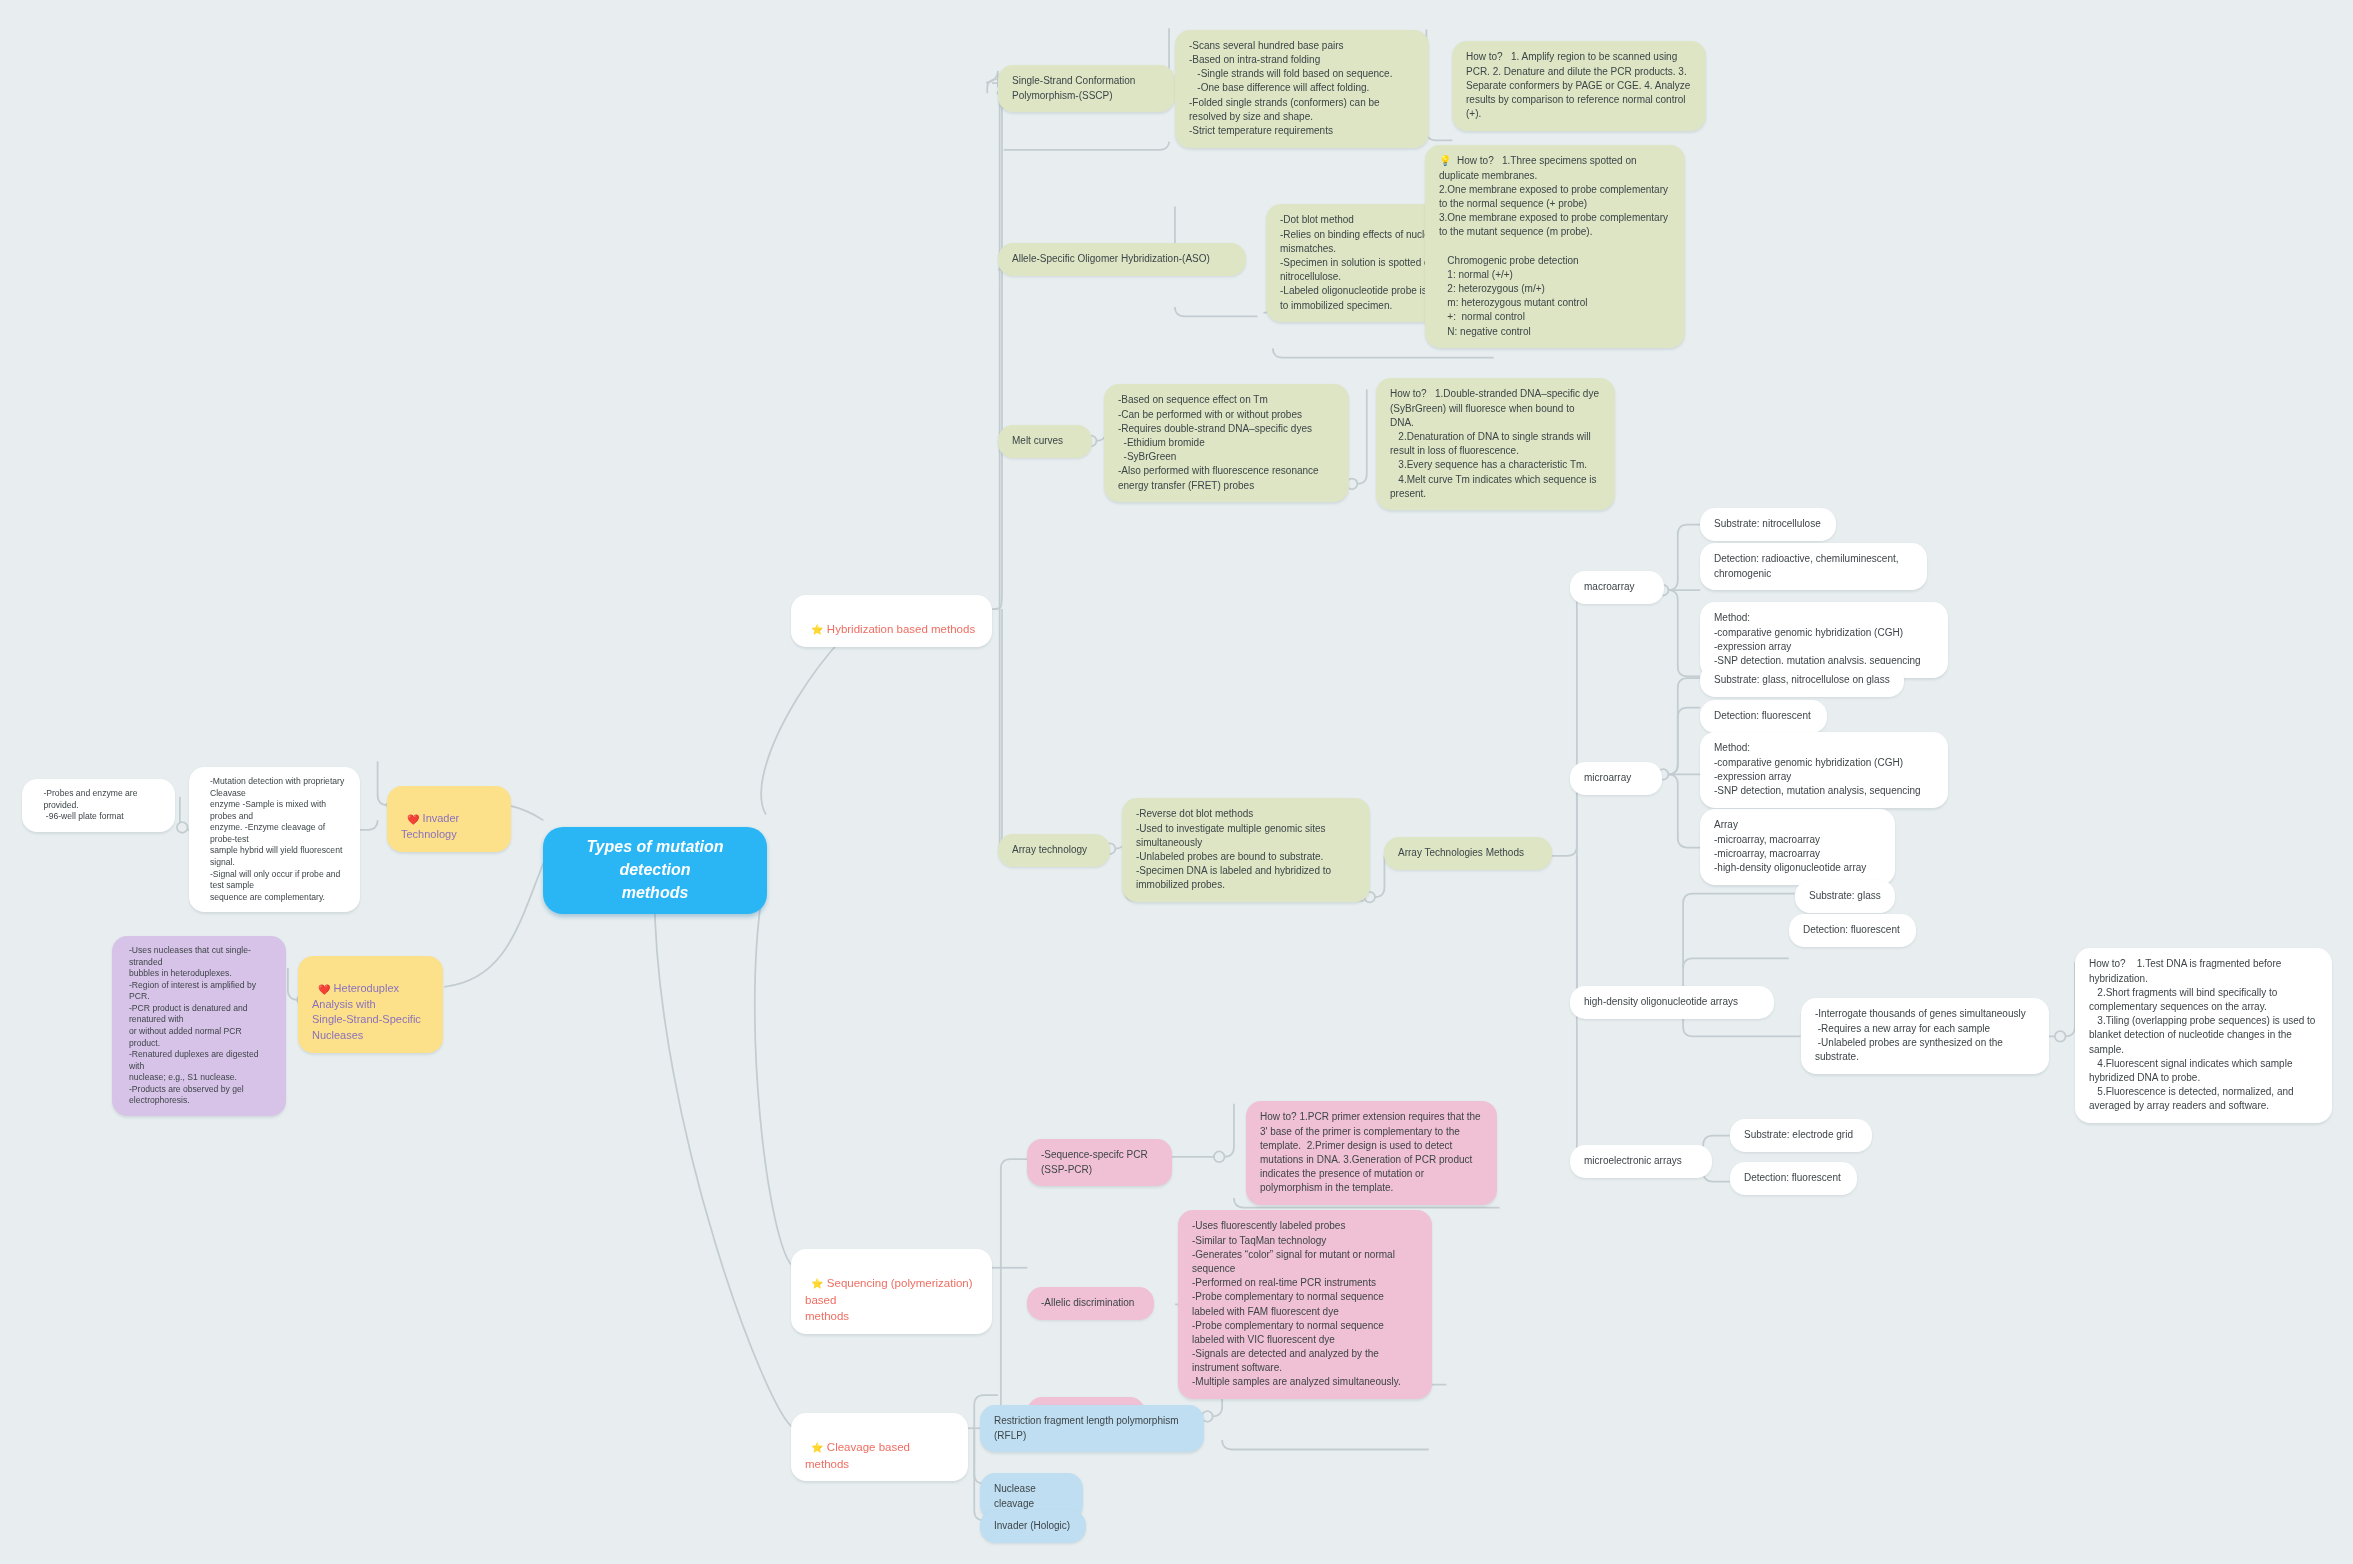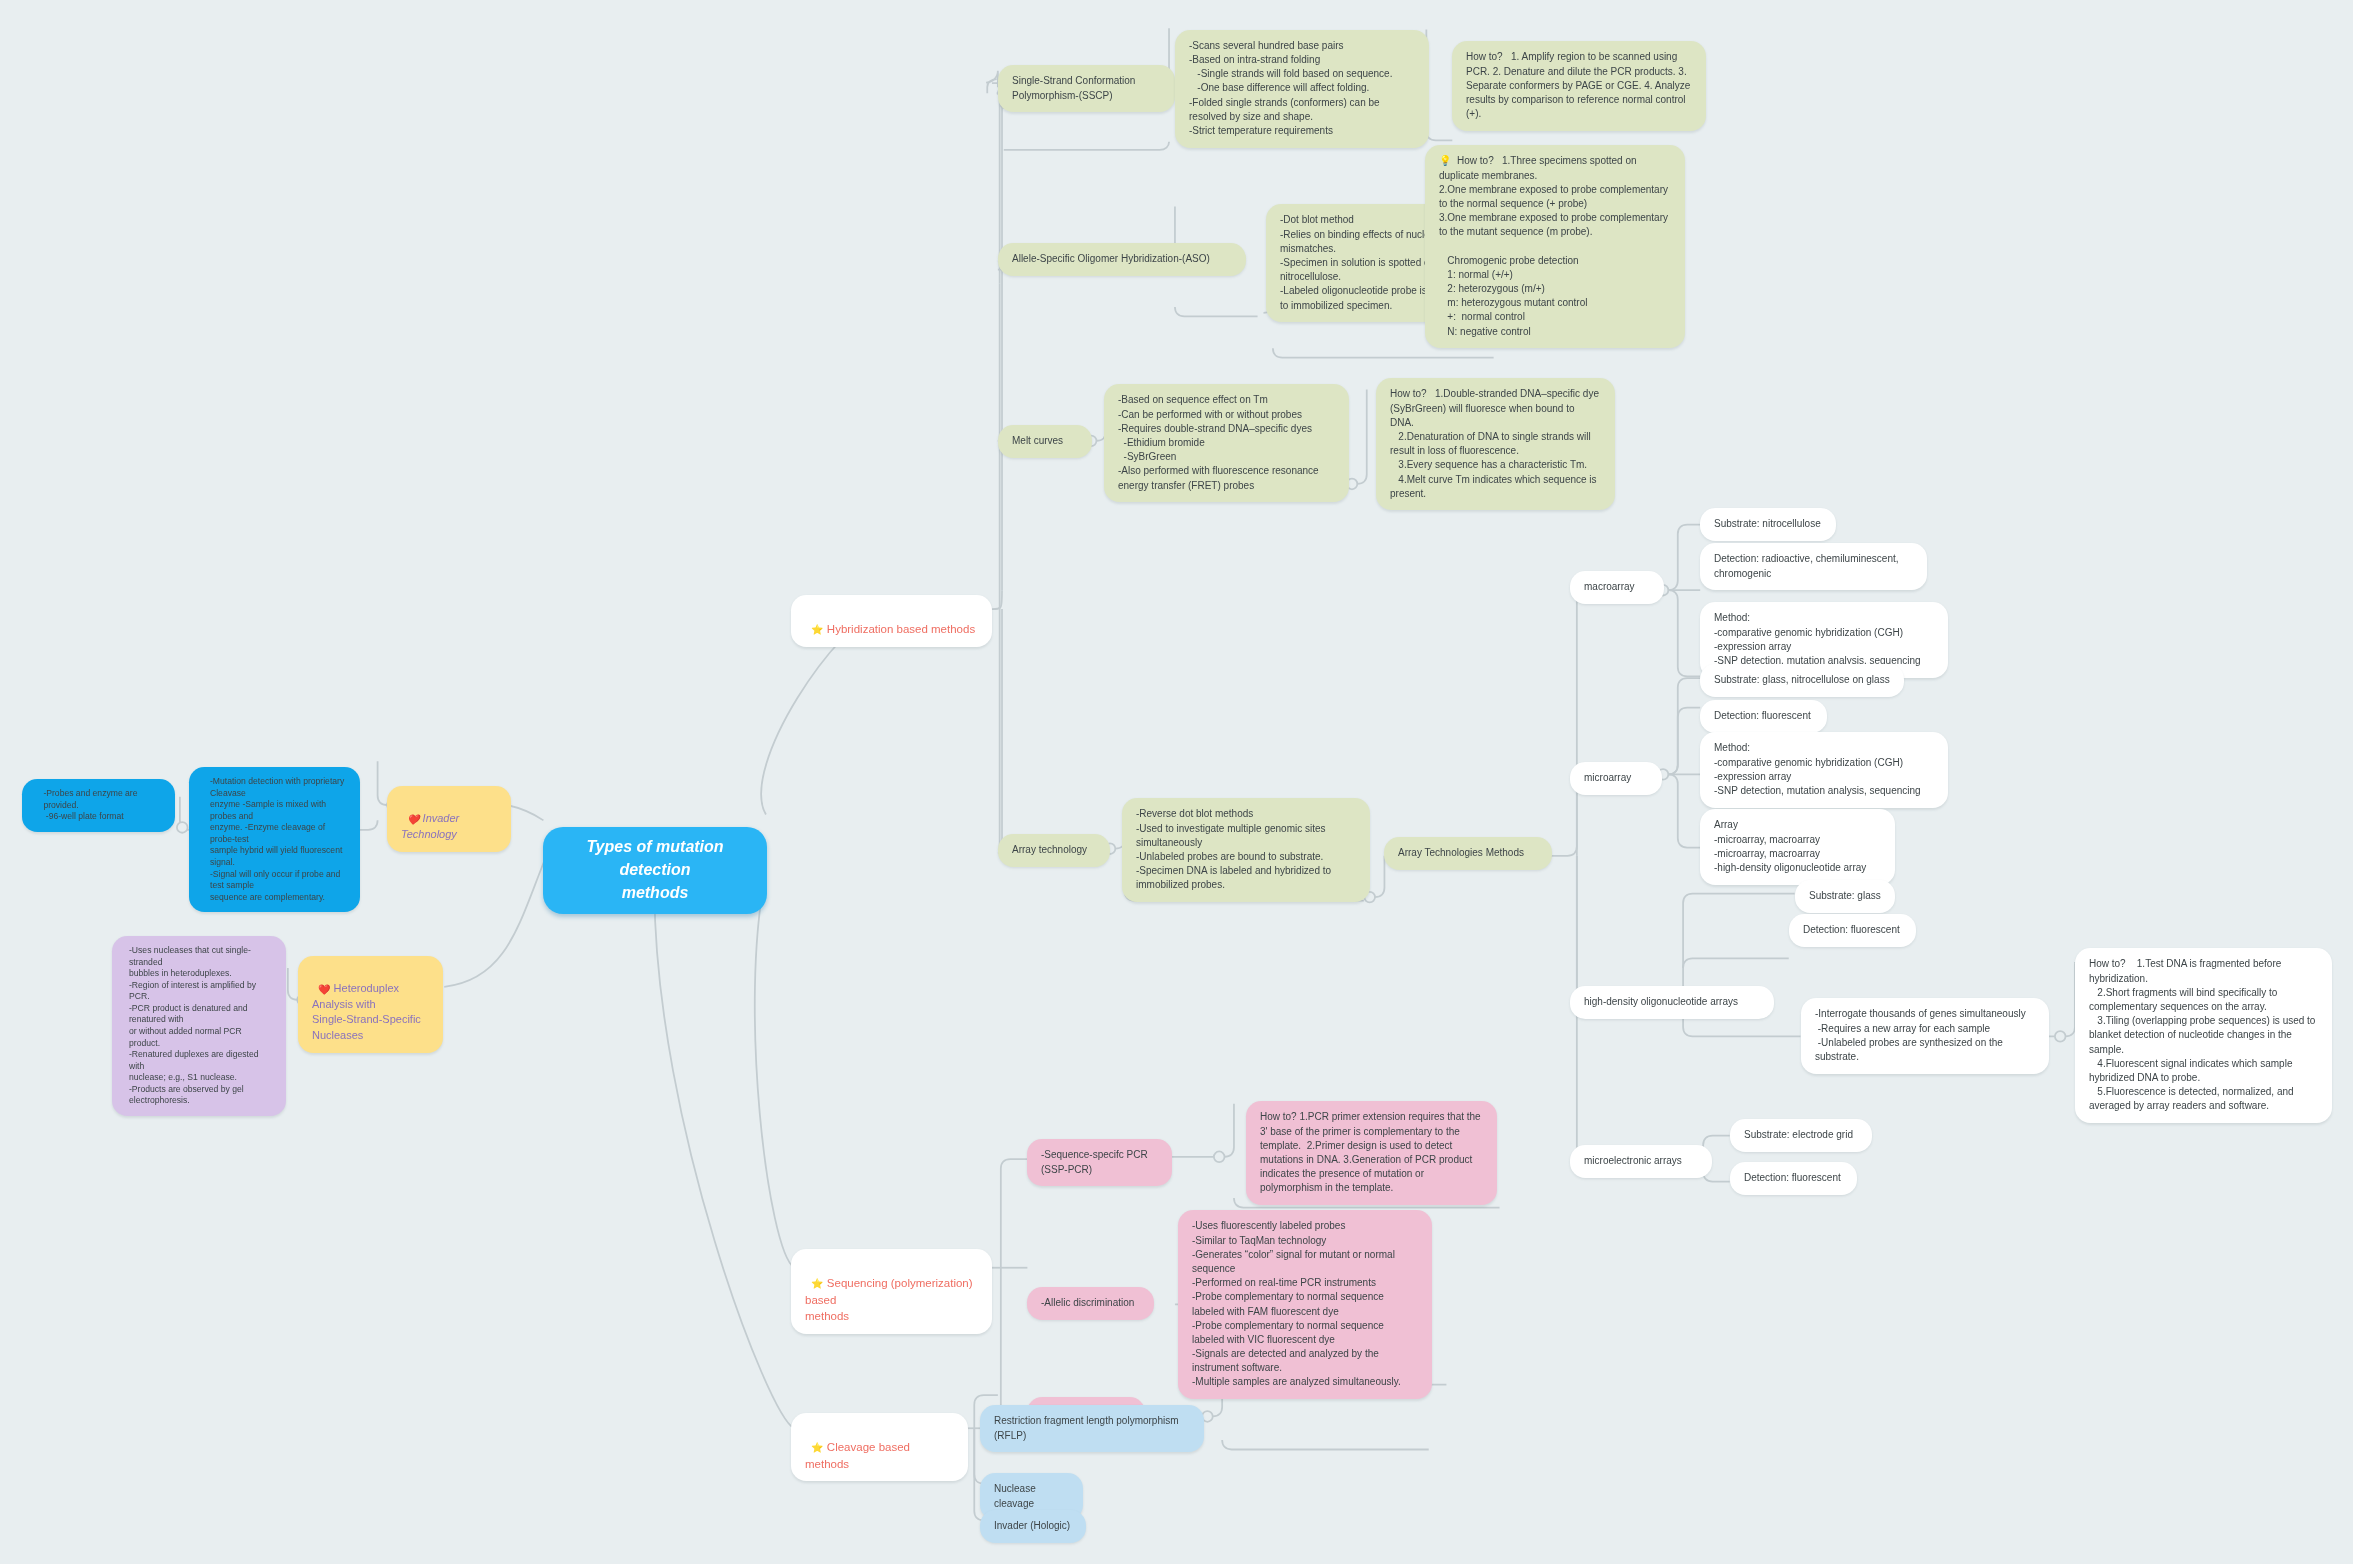--- a/index.html
+++ b/index.html
@@ -19,21 +19,21 @@
     padding:9.4px 14px;
     color:#3d4548;
     line-height:1.42;
     white-space:pre-wrap;
     box-shadow:0 1.2px 2.4px rgba(70,90,100,.13);
   }
   .green{background:#dde5c4;}
   .white{background:#ffffff;}
   .pink{background:#f0c0d4;}
   .blueish{background:#bfdef2;}
-  .teal{background:#0ea5e9;padding-left:21px;}
+  .teal{background:#ffffff;padding-left:21px;}
   .purple{background:#d7c3e8;}
   .yellow{background:#fde08a;}
   .root{
     background:#2ab5f5;
     color:#ffffff;
     font-style:italic;
     font-weight:bold;
     text-align:center;
     border-radius:20px;
     box-shadow:0 2.4px 4.7px rgba(40,120,170,.33);
@@ -204,21 +204,21 @@
 
 <div class="node white f19" style="left:791px;top:1249px;width:201px;">
   <span class="ico">⭐</span><span class="cat">Sequencing (polymerization) based
 methods</span>
 </div>
 
 <div class="node white f19" style="left:791px;top:1413px;width:177px;">
   <span class="ico">⭐</span><span class="cat">Cleavage based methods</span>
 </div>
 
-<div class="node yellow f18" style="left:387px;top:786px;width:124px;font-style:italic;">
+<div class="node yellow f18" style="left:387px;top:786px;width:124px;">
   <span class="ico">❤️</span><span class="yellownode">Invader Technology</span>
 </div>
 
 <div class="node yellow f18" style="left:298px;top:956px;width:145px;">
   <span class="ico">❤️</span><span class="yellownode">Heteroduplex Analysis with
 Single-Strand-Specific Nucleases</span>
 </div>
 
 <div class="node teal f14 tight" style="left:189px;top:767px;width:171px;">-Mutation detection with proprietary Cleavase
 enzyme -Sample is mixed with probes and

